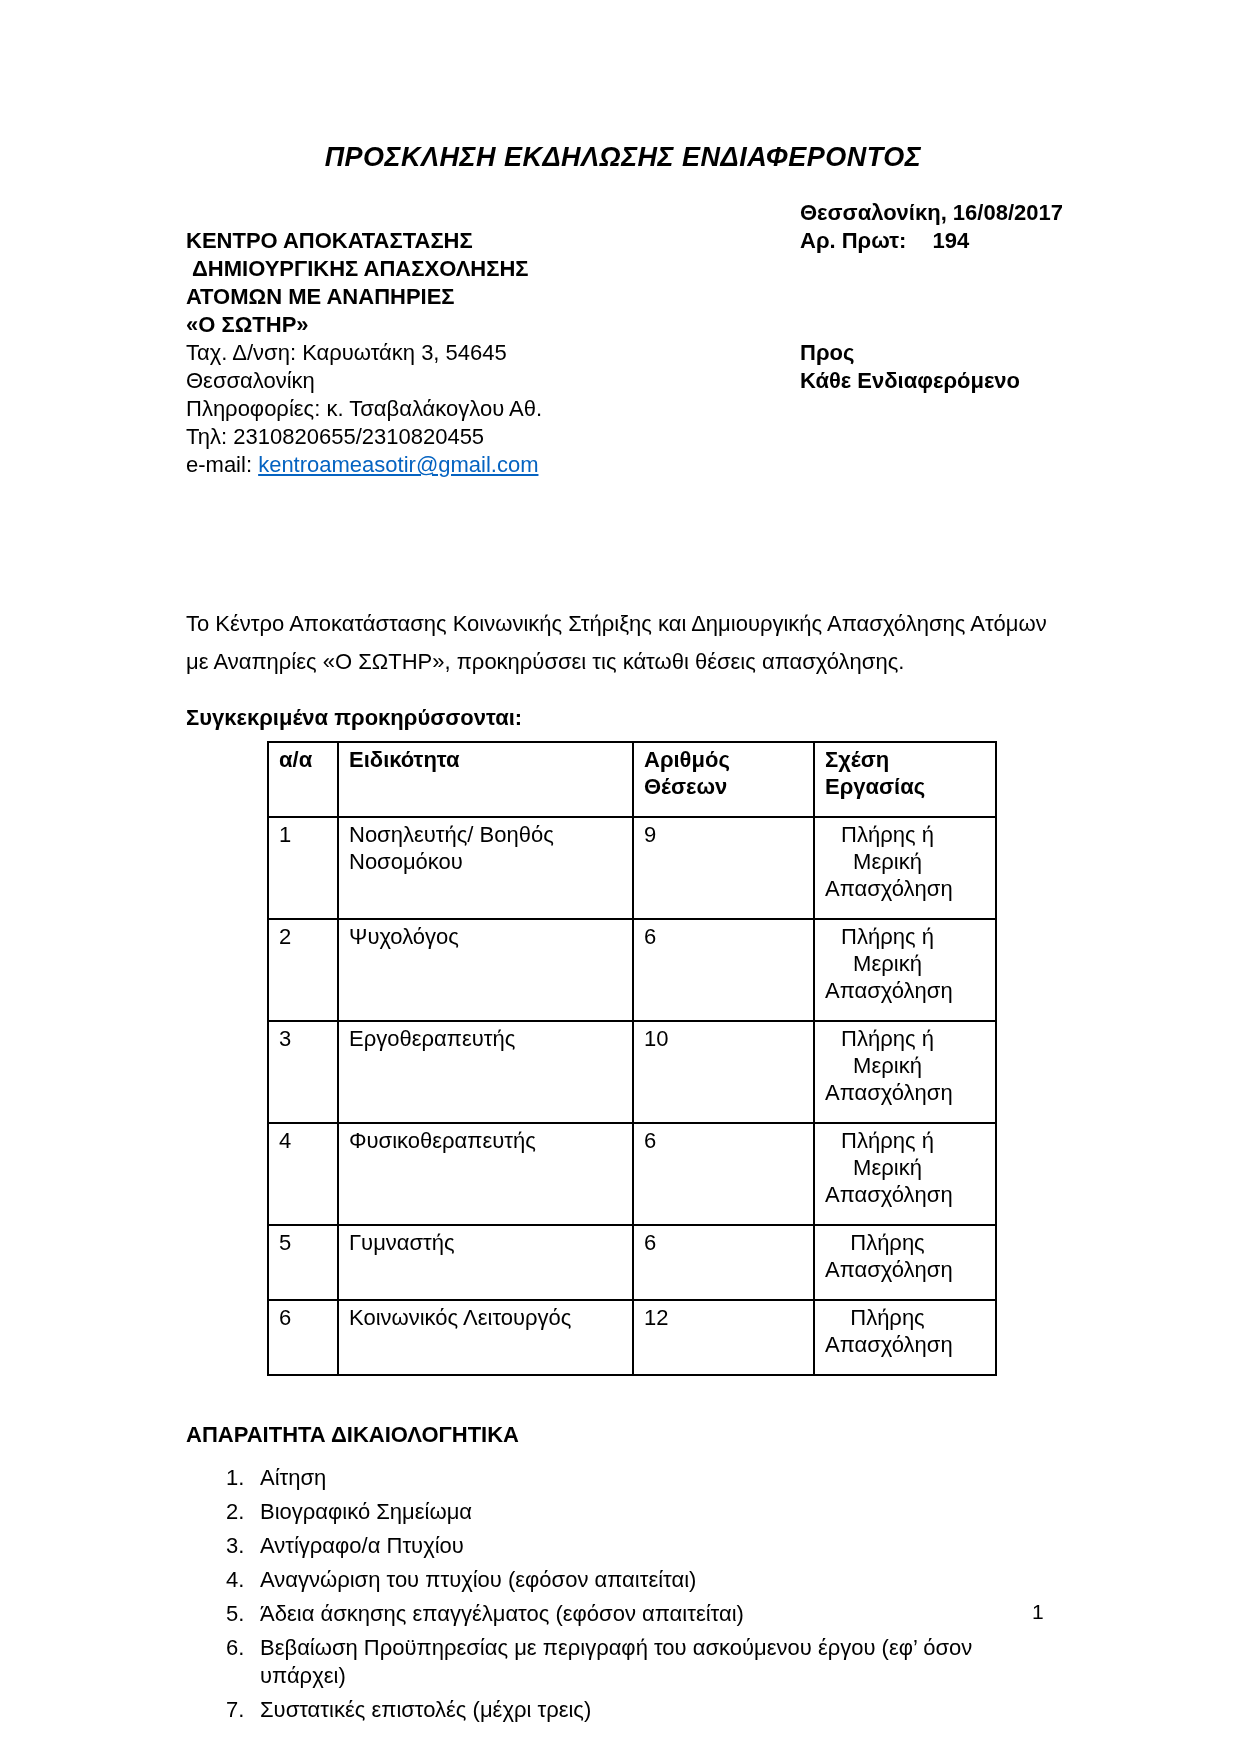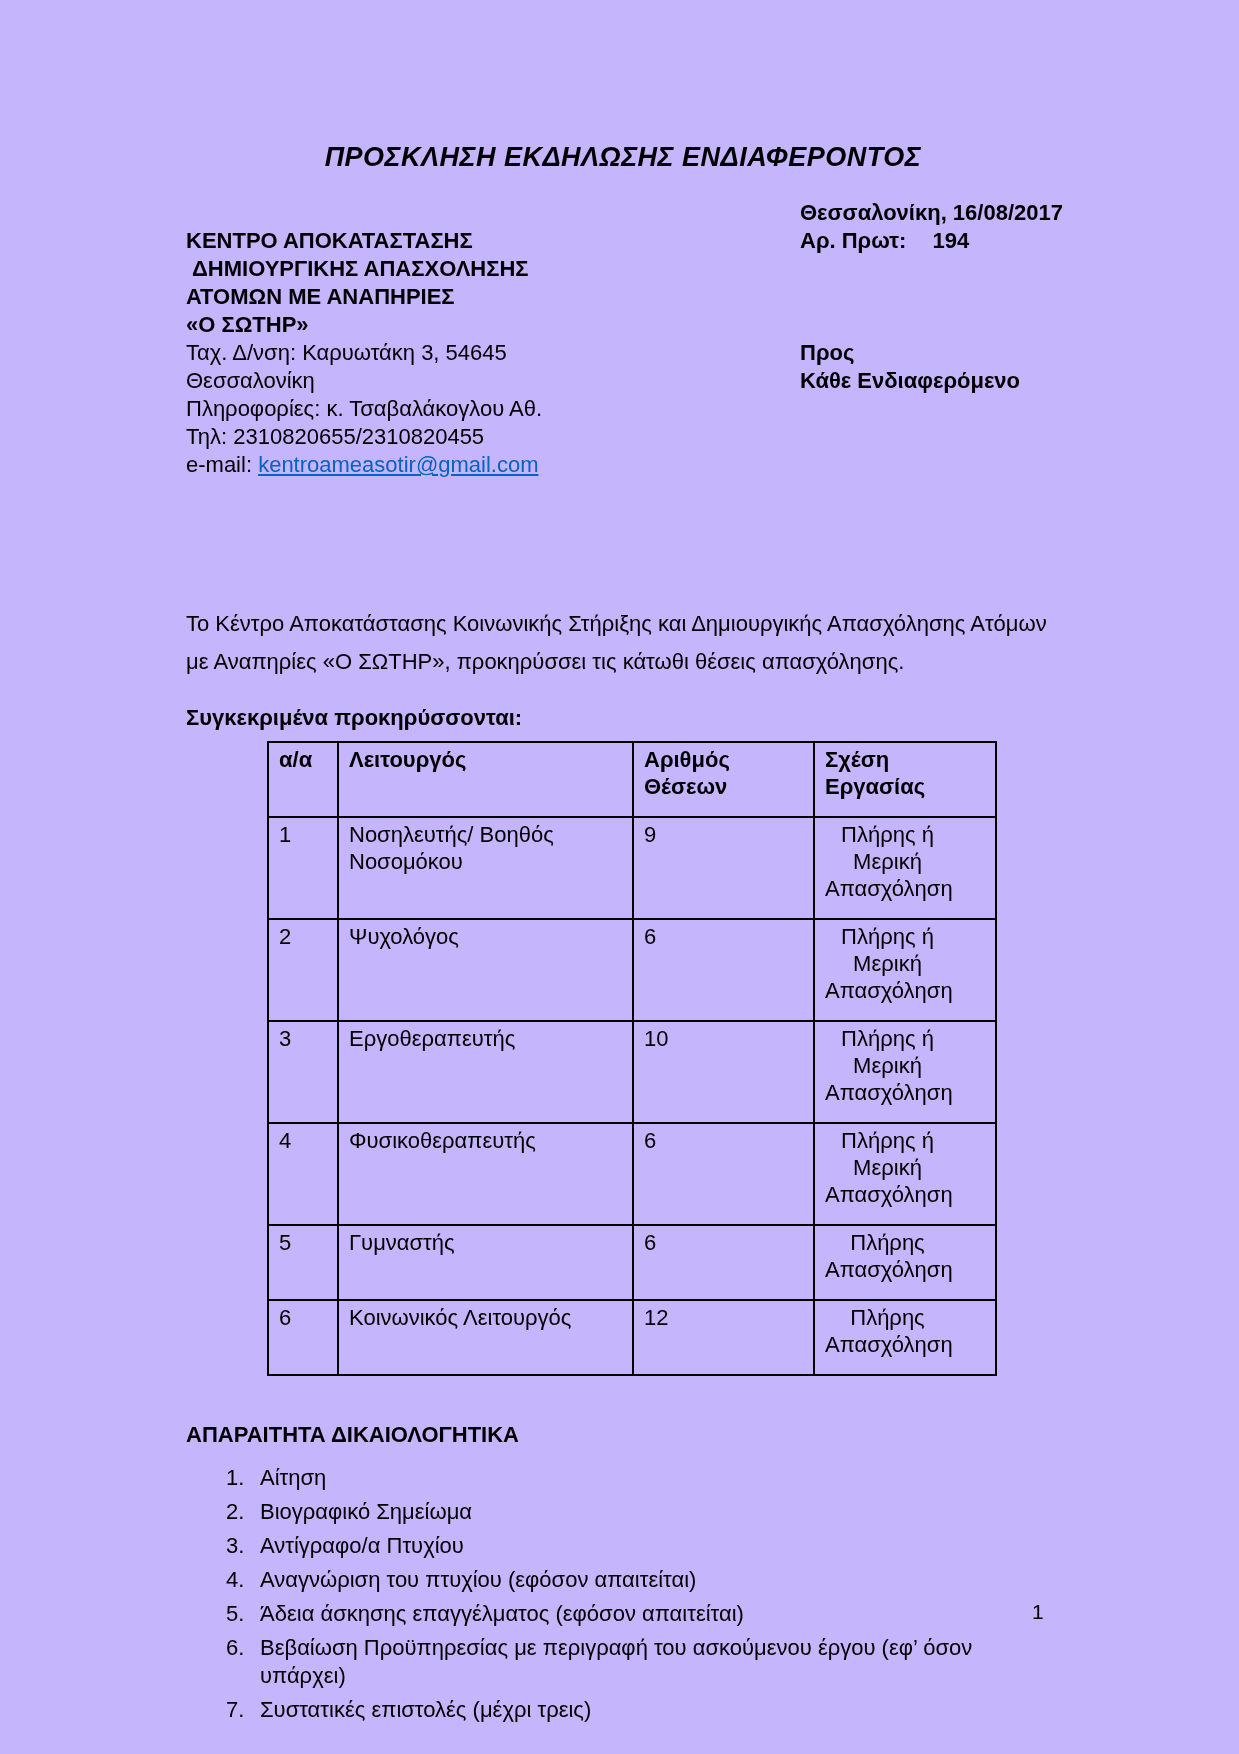--- a/index.html
+++ b/index.html
@@ -1,20 +1,20 @@
 <!DOCTYPE html>
 <html lang="el"><head>
 <meta charset="utf-8">
 <style>
   html,body { margin:0; padding:0; background:#e8e8e8; }
   .page {
     position:relative;
     width:1239px; height:1754px;
     margin:0 auto;
-    background:#c4b5fd;
+    background:#ffffff;
     font-family:"Liberation Sans","DejaVu Sans",sans-serif;
     font-size:22px;
     color:#000;
     overflow:hidden;
   }
   .content {
     position:absolute;
     left:186px; top:142px;
     width:874px;
   }
@@ -128,21 +128,21 @@
     </div>
 
     <div class="intro">Το Κέντρο Αποκατάστασης Κοινωνικής Στήριξης και Δημιουργικής Απασχόλησης Ατόμων με Αναπηρίες  «Ο ΣΩΤΗΡ», προκηρύσσει τις κάτωθι θέσεις απασχόλησης.</div>
 
     <div class="table-caption">Συγκεκριμένα προκηρύσσονται:</div>
 
     <table class="positions">
       <thead>
         <tr>
           <th class="col-num">α/α</th>
-          <th class="col-spec">Λειτουργός</th>
+          <th class="col-spec">Ειδικότητα</th>
           <th class="col-pos">
               <div class="wrap-narrow">Αριθμός Θέσεων</div>
             </th>
           <th class="col-emp">Σχέση Εργασίας</th>
         </tr>
       </thead>
       <tbody>
         <tr>
           <td>1</td>
           <td>Νοσηλευτής/ Βοηθός Νοσομόκου</td>

